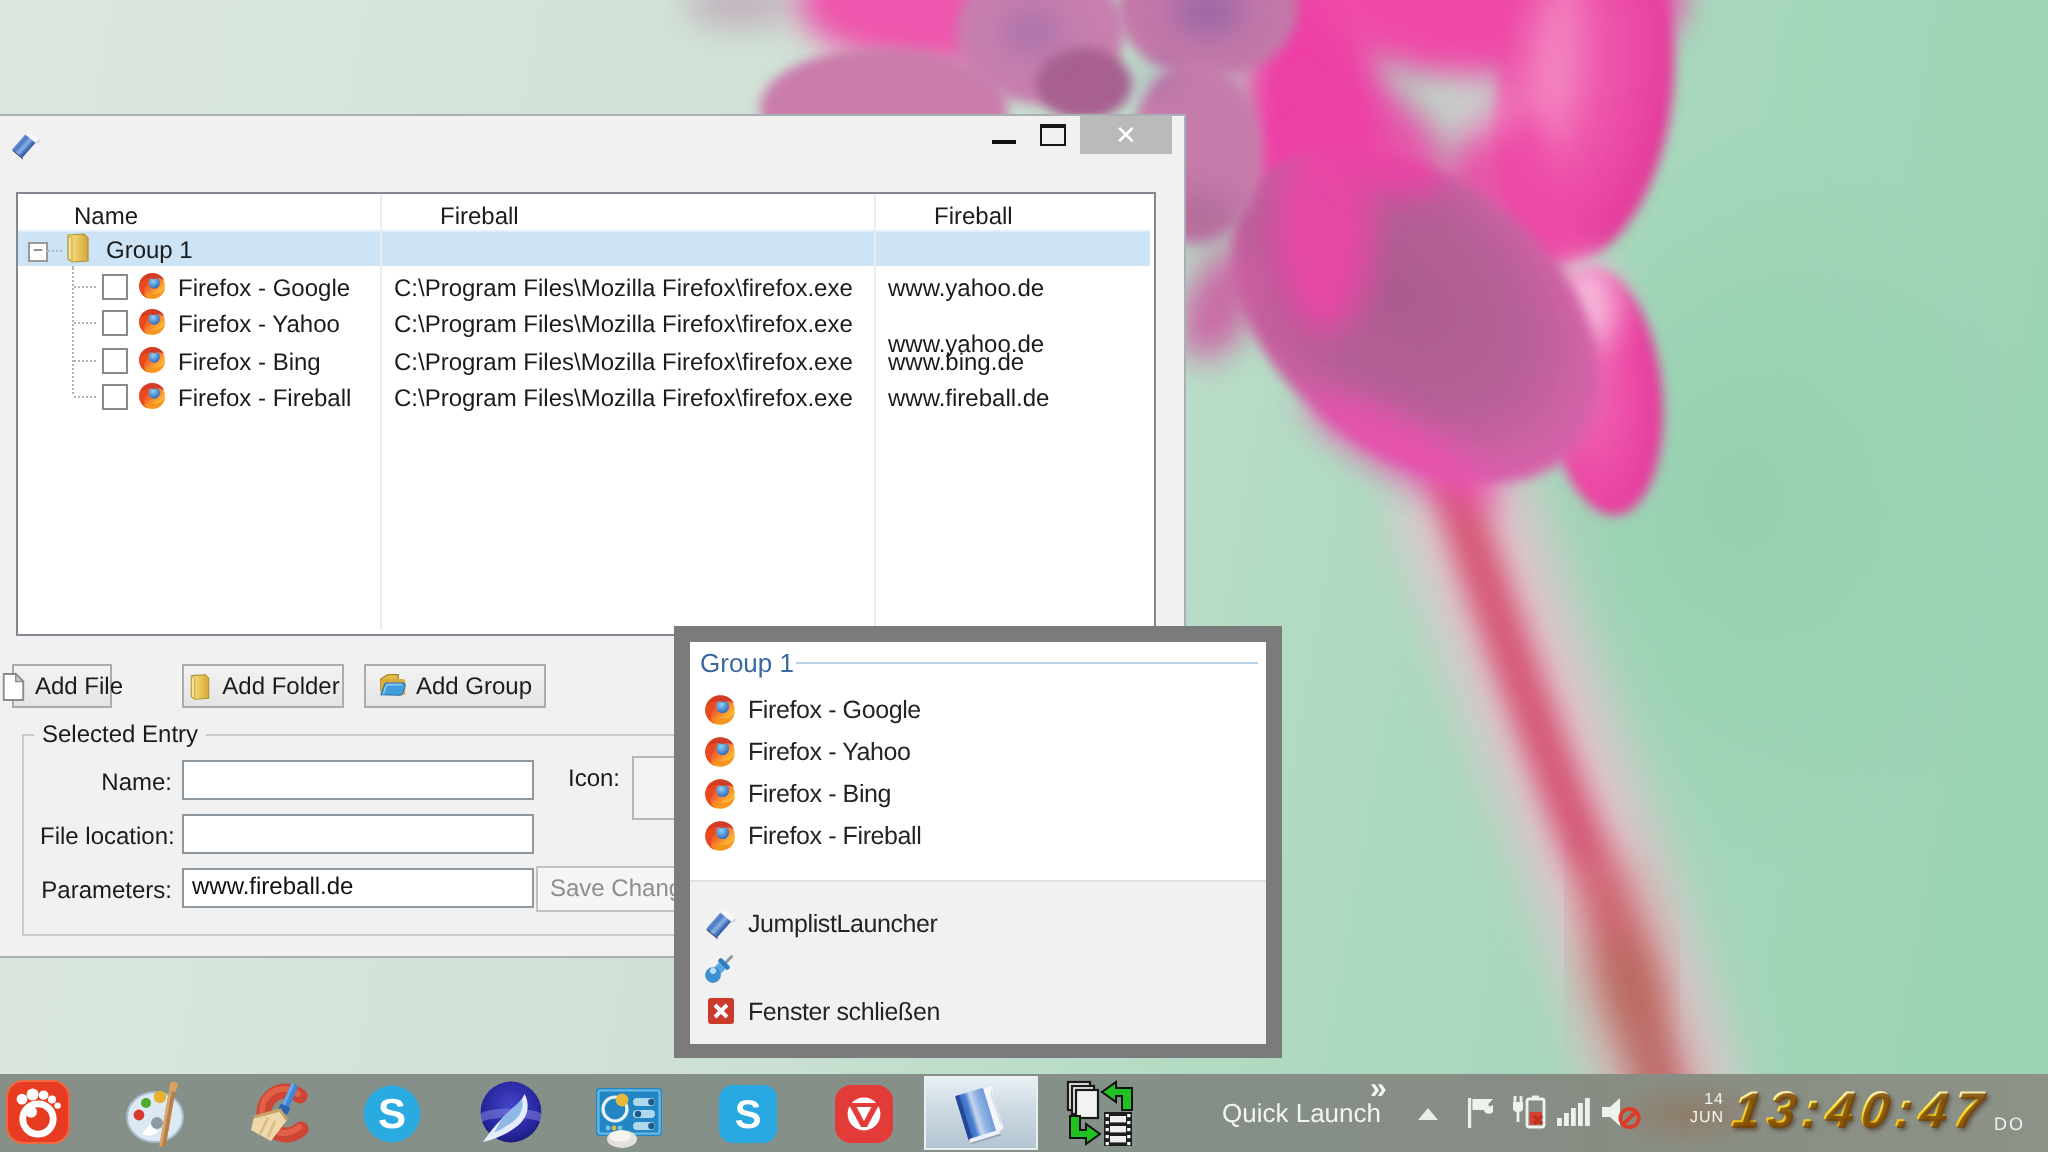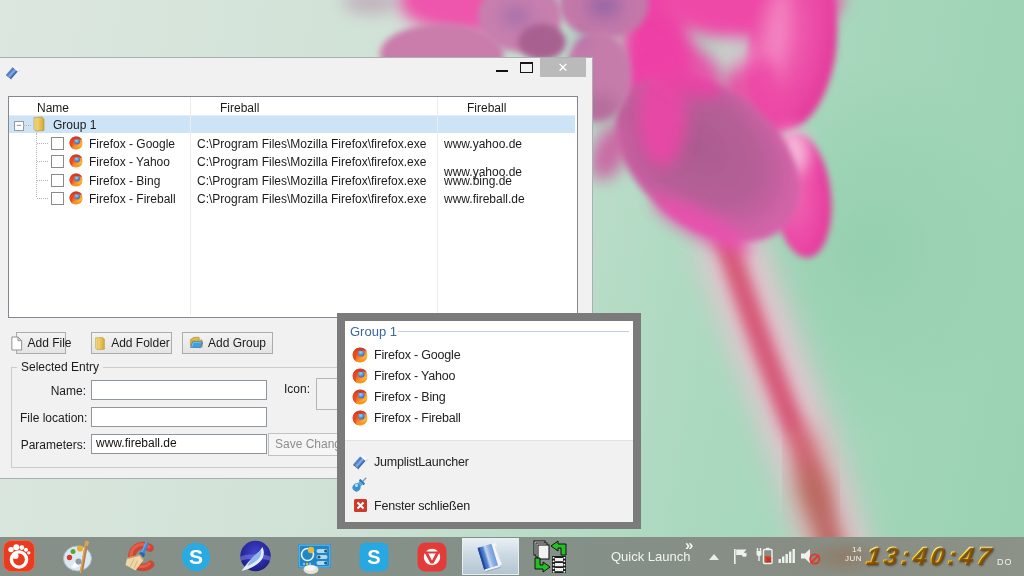--- a/index.html
+++ b/index.html
@@ -220,21 +220,21 @@
 <div class="abs t12" style="left:197px;top:192px">C:\Program Files\Mozilla Firefox\firefox.exe</div>
 <div class="abs t12" style="left:444px;top:137px">www.yahoo.de</div>
 <div class="abs t12" style="left:444px;top:165px">www.yahoo.de</div>
 <div class="abs t12" style="left:444px;top:174px">www.bing.de</div>
 <div class="abs t12" style="left:444px;top:192px">www.fireball.de</div>
 <div class="abs cb" style="top:137px"></div>
 <div class="abs cb" style="top:155px"></div>
 <div class="abs cb" style="top:174px"></div>
 <div class="abs cb" style="top:192px"></div>
 
-<div class="abs btn" style="left:16px;width:50px"><svg width="13" height="15" viewBox="0 0 14 16">
+<div class="abs btn" style="left:6px;width:50px"><svg width="13" height="15" viewBox="0 0 14 16">
         <path d="M2,1 h6.5 l4,4 v10 h-10.5 z" fill="#fff" stroke="#8a8a8a" stroke-width="1"></path>
         <path d="M8.5,1 l4,4 h-4 z" fill="#d4d4d4" stroke="#8a8a8a" stroke-width="0.8"></path>
       </svg>Add File</div>
 <div class="abs btn" style="left:91px;width:81px"><svg width="14" height="15" viewBox="0 0 16 16">
         <use href="#vfold"></use>
       </svg>Add Folder</div>
 <div class="abs btn" style="left:182px;width:91px"><svg width="15" height="14" viewBox="0 0 16 16">
         <path d="M1,4 l4,-2.5 6,0 0,3 -10,6 z" fill="#e0bc4e" stroke="#a8862e" stroke-width="0.7"></path>
         <path d="M1,13 V5.5 C1,4.6 1.8,4 2.6,4 H13.4 C14.2,4 15,4.6 15,5.5 V13 Z" fill="#d8ab3a"></path>
         <path d="M1.2,13 L3,7.5 C3.2,6.8 3.8,6.3 4.6,6.3 H13.5 C14.6,6.3 15.2,7.3 14.9,8.2 L13.5,12.2 C13.3,12.9 12.6,13.3 11.9,13.3 Z" fill="#3f9ede" stroke="#2a6ea8" stroke-width="0.6"></path>

